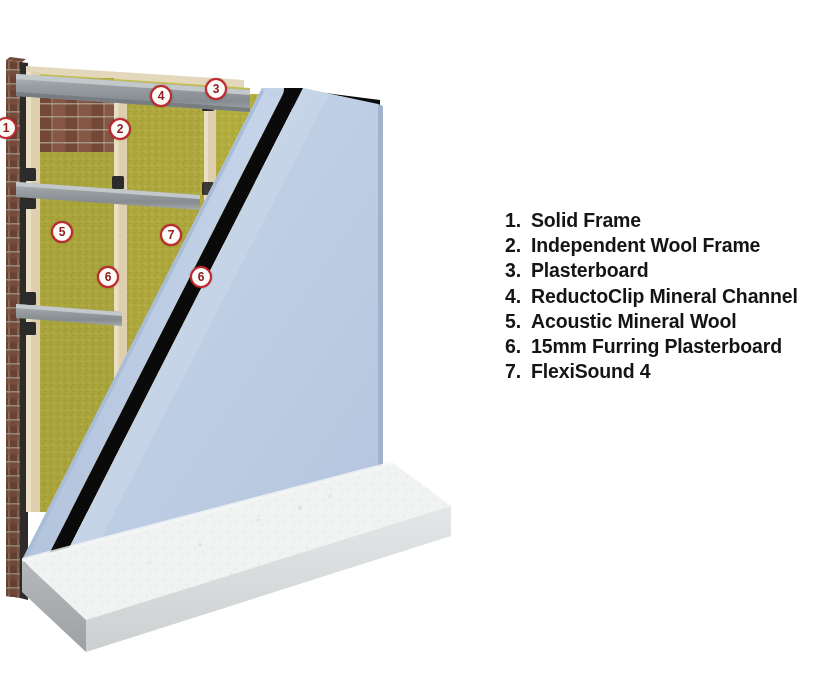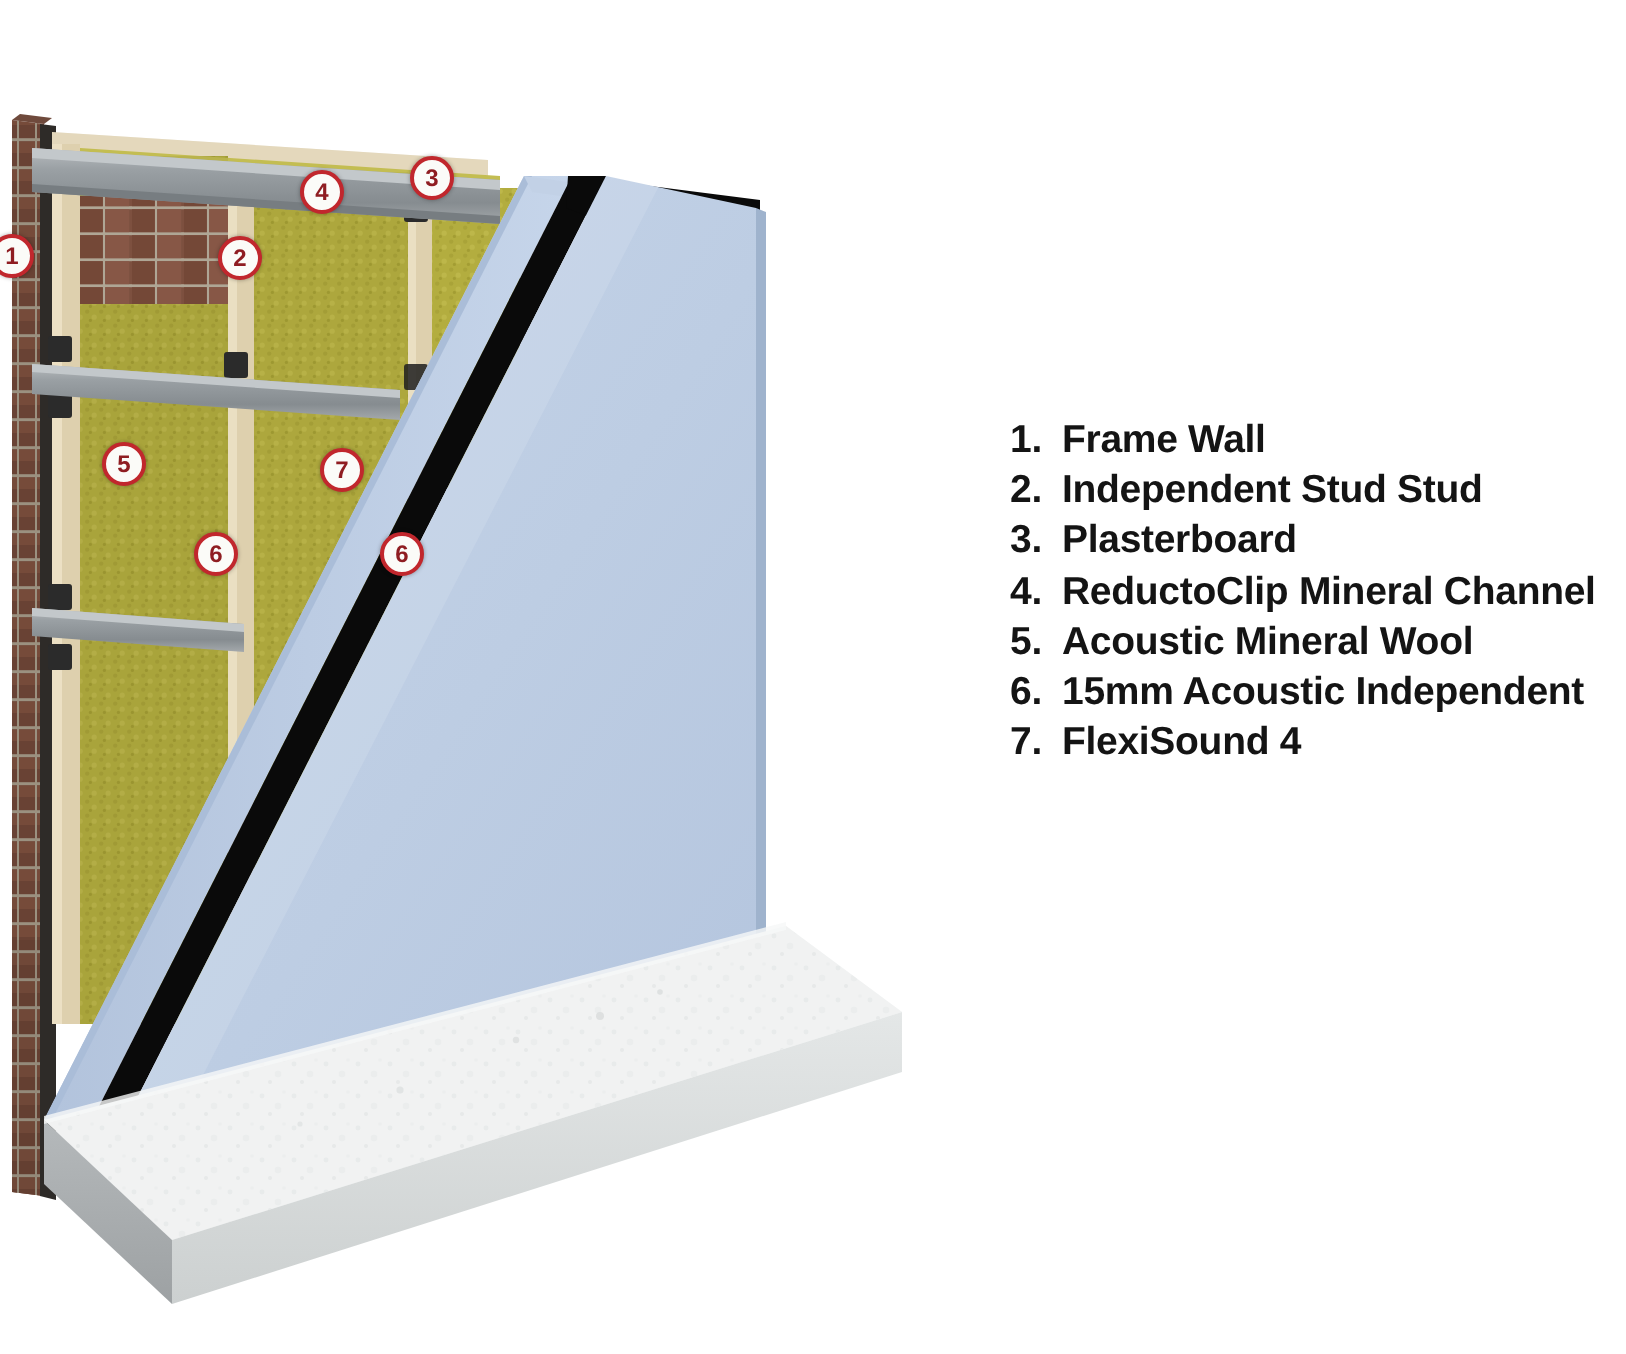--- a/index.html
+++ b/index.html
@@ -264,46 +264,46 @@
   <div class="callout" style="left:51px; top:221px;">5</div>
   <div class="callout" style="left:97px; top:266px;">6</div>
   <div class="callout" style="left:160px; top:224px;">7</div>
   <div class="callout" style="left:190px; top:266px;">6</div>
 </div>
 
 <div id="legend">
 
   <div class="legend-item">
     <span class="legend-num">1.</span>
-    <span class="legend-label">Frame Wall</span>
+    <span class="legend-label">Solid Frame</span>
   </div>
 
   <div class="legend-item">
     <span class="legend-num">2.</span>
-    <span class="legend-label">Independent Stud Stud</span>
+    <span class="legend-label">Independent Wool Frame</span>
   </div>
 
   <div class="legend-item">
     <span class="legend-num">3.</span>
     <span class="legend-label">Plasterboard</span>
   </div>
 
   <div class="legend-item">
     <span class="legend-num">4.</span>
     <span class="legend-label">ReductoClip Mineral Channel</span>
   </div>
 
   <div class="legend-item">
     <span class="legend-num">5.</span>
     <span class="legend-label">Acoustic Mineral Wool</span>
   </div>
 
   <div class="legend-item">
     <span class="legend-num">6.</span>
-    <span class="legend-label">15mm Acoustic Independent</span>
+    <span class="legend-label">15mm Furring Plasterboard</span>
   </div>
 
   <div class="legend-item">
     <span class="legend-num">7.</span>
     <span class="legend-label">FlexiSound 4</span>
   </div>
 
 </div>
 
 </body></html>

